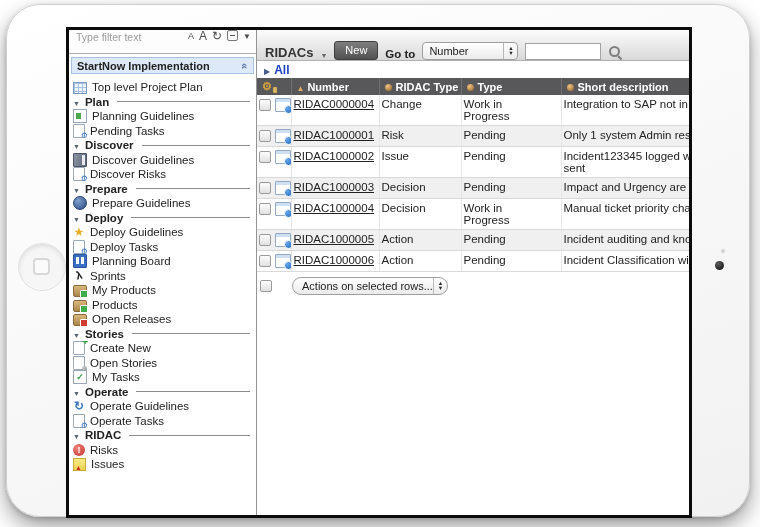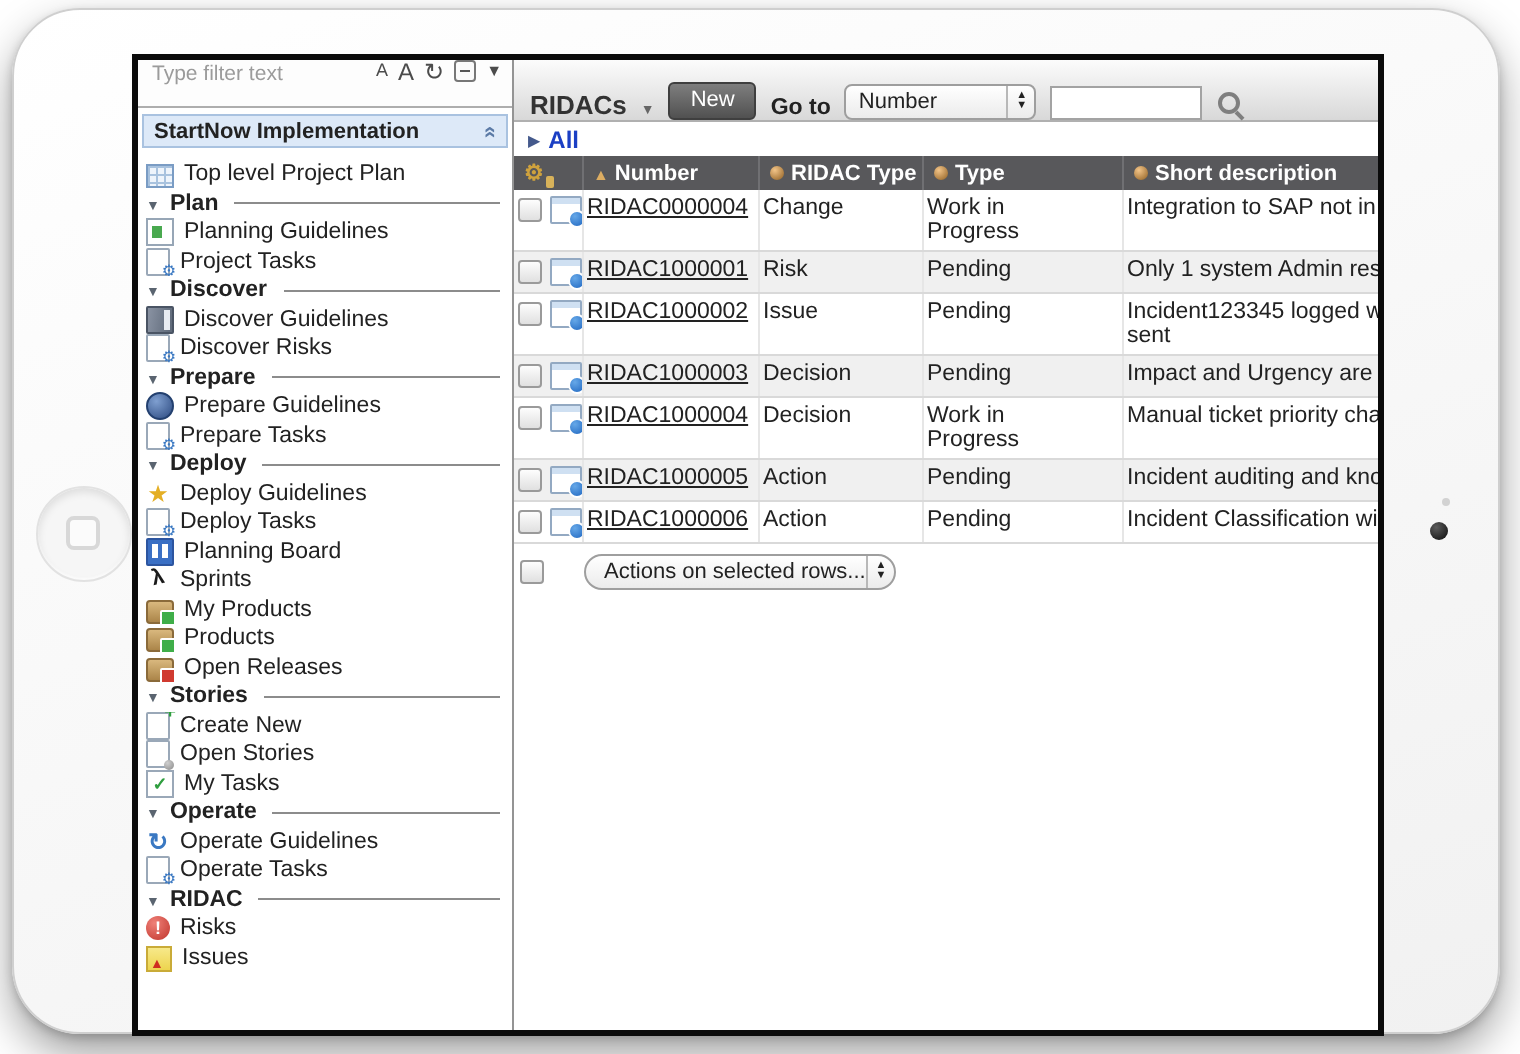--- a/index.html
+++ b/index.html
@@ -186,21 +186,21 @@
               <span class="arrow"></span>
               <span class="lbl">Plan</span>
               <span class="rule"></span>
             </div>
           <div class="nav-item">
               <span class="ic ic-chartwin"></span>
               <span class="lbl">Planning Guidelines</span>
             </div>
           <div class="nav-item">
               <span class="ic ic-task"></span>
-              <span class="lbl">Project Tasks</span>
+              <span class="lbl">Pending Tasks</span>
             </div>
           <div class="nav-item nav-section">
               <span class="arrow"></span>
               <span class="lbl">Discover</span>
               <span class="rule"></span>
             </div>
           <div class="nav-item">
               <span class="ic ic-book"></span>
               <span class="lbl">Discover Guidelines</span>
             </div>
@@ -209,24 +209,20 @@
               <span class="lbl">Discover Risks</span>
             </div>
           <div class="nav-item nav-section">
               <span class="arrow"></span>
               <span class="lbl">Prepare</span>
               <span class="rule"></span>
             </div>
           <div class="nav-item">
               <span class="ic ic-globe"></span>
               <span class="lbl">Prepare Guidelines</span>
-            </div>
-          <div class="nav-item">
-              <span class="ic ic-task"></span>
-              <span class="lbl">Prepare Tasks</span>
             </div>
           <div class="nav-item nav-section">
               <span class="arrow"></span>
               <span class="lbl">Deploy</span>
               <span class="rule"></span>
             </div>
           <div class="nav-item">
               <span class="ic ic-gold-figure"></span>
               <span class="lbl">Deploy Guidelines</span>
             </div>

